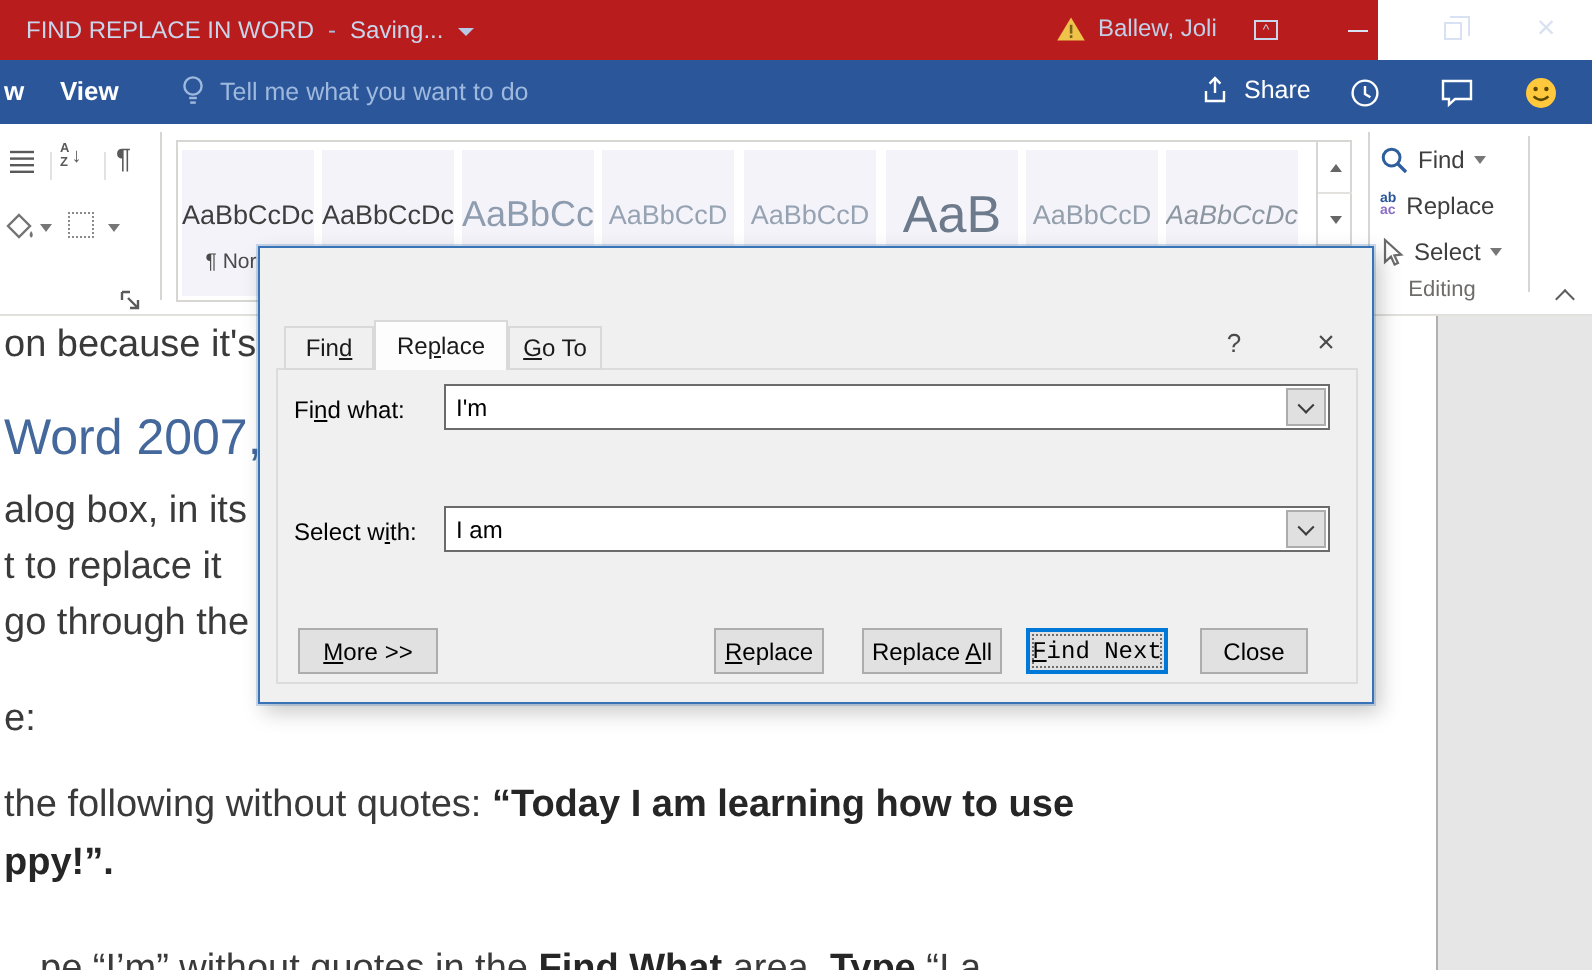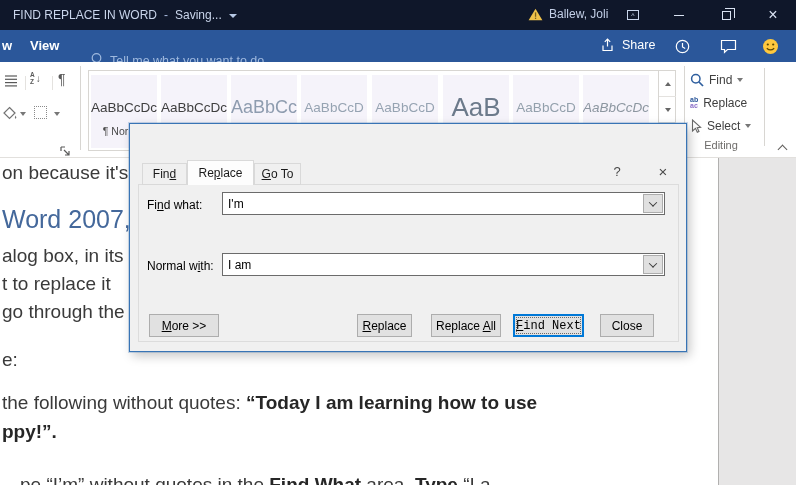--- a/index.html
+++ b/index.html
@@ -1,40 +1,40 @@
 <!DOCTYPE html>
 <html><head>
 <meta charset="utf-8">
 <style>
   html,body{margin:0;padding:0;background:#fff;}
   #app{position:relative;width:796px;height:485px;overflow:hidden;
        font-family:"Liberation Sans",sans-serif;background:#fff;-webkit-font-smoothing:antialiased;}
   #app *{box-sizing:border-box;}
 
   
-  .titlebar{position:absolute;left:0;top:0;width:796px;height:30px;background:#0f172a;}
+  .titlebar{position:absolute;left:0;top:0;width:689px;height:30px;background:#b91c1c;}
   .tb-title{position:absolute;left:13px;top:8px;font-size:12px;color:#C9D5EB;display:flex;gap:7px;align-items:center;white-space:nowrap;}
   .tb-dash{color:#A9BCDE;}
   .caret-dn{width:0;height:0;border-left:4px solid transparent;border-right:4px solid transparent;border-top:4px solid #B7C9E6;margin-top:2px;}
   .tb-user{position:absolute;left:528px;top:7px;display:flex;align-items:center;gap:6px;font-size:12px;color:#C3CFE7;}
   .win-btn{position:absolute;top:0;width:30px;height:30px;display:flex;align-items:center;justify-content:center;color:#D9E2F2;font-size:14px;}
   .wb-ribbonopts{left:618px;}
   .wb-min{left:664px;}
   .wb-restore{left:711px;}
   .wb-close{left:758px;font-size:16px;}
   .min-bar{width:10px;height:1px;background:#D9E2F2;}
   .restore-sq{position:relative;width:9px;height:9px;border:1px solid #D9E2F2;background:transparent;}
   .restore-sq::before{content:"";position:absolute;left:2px;top:-4px;width:9px;height:9px;border:1px solid #D9E2F2;border-bottom:0;border-left:0;}
   .ropts-box{position:relative;width:12px;height:10px;border:1px solid #C9D6EC;display:flex;align-items:flex-end;justify-content:center;font-size:7px;color:#C9D6EC;line-height:6px;}
 
   
   .menurow{position:absolute;left:0;top:30px;width:796px;height:32px;background:#2B579A;}
   .mr-partial{position:absolute;left:2px;top:8px;color:#FFF;font-size:13px;font-weight:700;}
   .mr-view{position:absolute;left:30px;top:8px;color:#FFF;font-size:13px;font-weight:700;}
-  .mr-tellme{position:absolute;left:90px;top:22px;display:flex;align-items:center;gap:7px;color:#9FB9DE;font-size:12.5px;text-align:right;}
+  .mr-tellme{position:absolute;left:90px;top:7px;display:flex;align-items:center;gap:7px;color:#9FB9DE;font-size:12.5px;text-align:right;}
   .mr-share{position:absolute;left:599px;top:7px;display:flex;align-items:center;gap:7px;color:#FFF;font-size:12.5px;}
   .mr-icobtn{position:absolute;top:6px;width:20px;height:20px;display:flex;align-items:center;justify-content:center;}
   .mr-history{left:672px;} .mr-comment{left:718px;} .mr-smiley{left:760px;}
 
   
   .ribbon{position:absolute;left:0;top:62px;width:796px;height:96px;background:#FFF;border-bottom:1px solid #E2E0DD;}
   .pg-divider{position:absolute;top:4px;height:84px;border-left:1px solid #D8D6D2;}
   .pico{position:absolute;display:flex;align-items:center;justify-content:center;color:#595959;}
   .pico-sep{position:absolute;top:14px;height:14px;border-left:1px solid #E4E2DF;}
   .az{display:inline-flex;flex-direction:column;font-size:6.5px;line-height:6.5px;font-weight:700;color:#595959;}
@@ -340,21 +340,21 @@
     <div class="tabpage"></div>
 
     <span class="f-label lbl-find"><span>Fi</span><span class="accel">n</span><span>d what:</span></span>
     <div class="combo combo-find">
       <input type="text" value="I'm" style="">
       <div class="dd">
           <span class="dd-chev"></span>
         </div>
     </div>
 
-    <span class="f-label lbl-replace"><span>Normal w</span><span class="accel">i</span><span>th:</span></span>
+    <span class="f-label lbl-replace"><span>Select w</span><span class="accel">i</span><span>th:</span></span>
     <div class="combo combo-replace">
       <input type="text" value="I am" style="">
       <div class="dd">
           <span class="dd-chev"></span>
         </div>
     </div>
 
     <div class="btn btn-more">
       <span><span class="accel">M</span><span>ore &gt;&gt;</span></span>
     </div>

